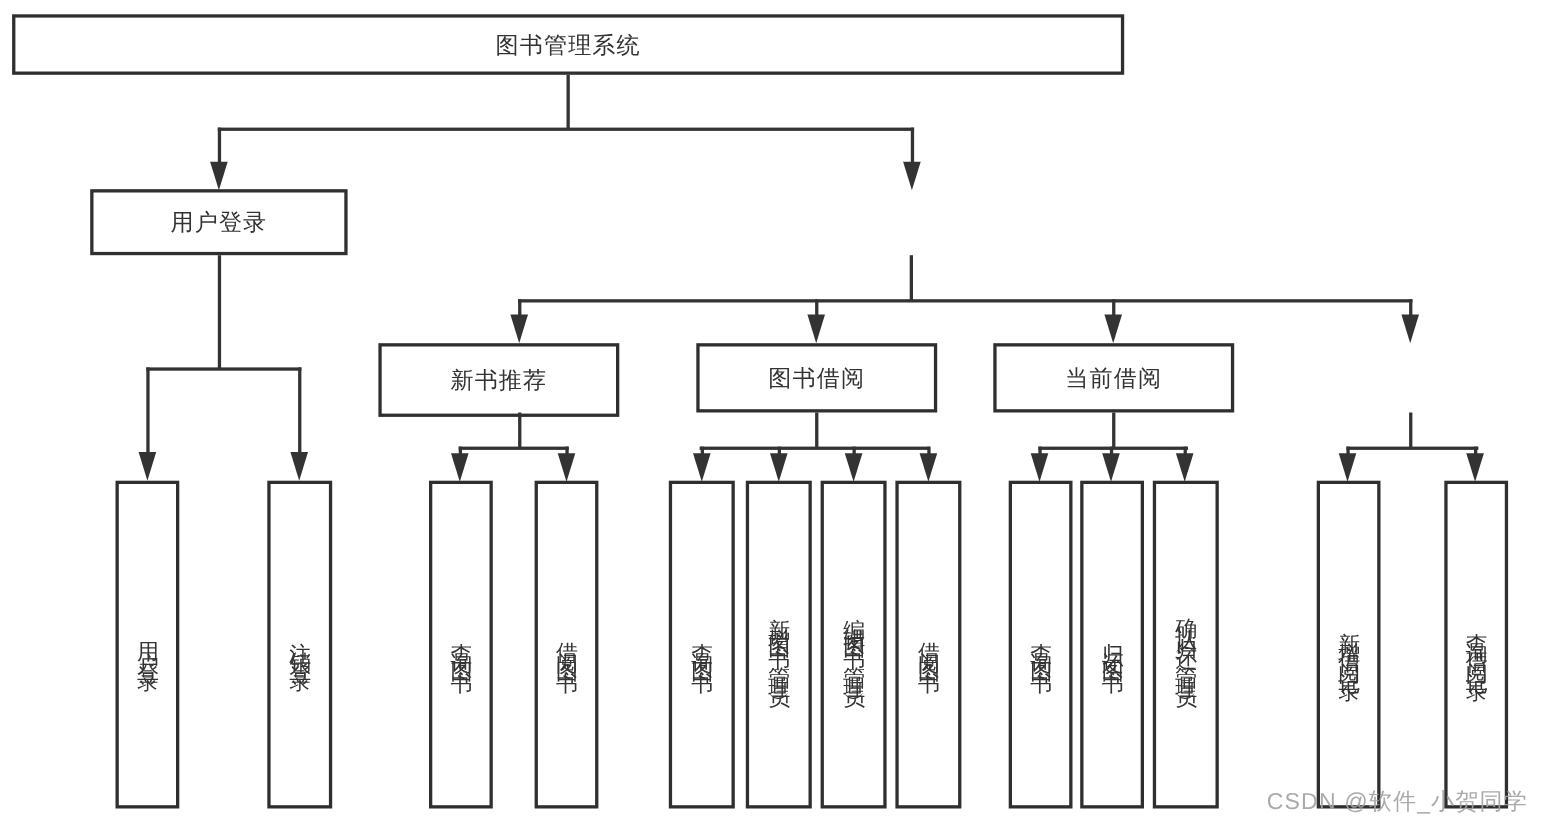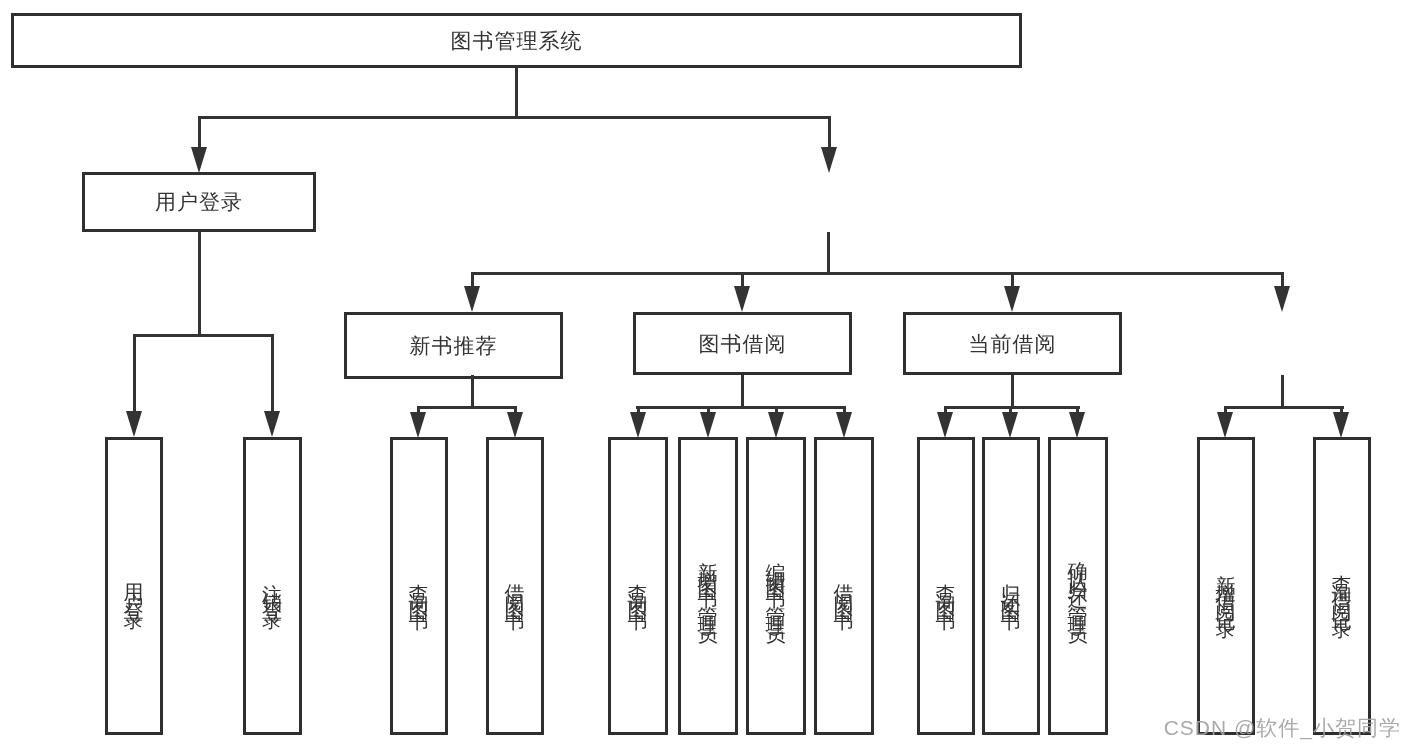--- a/index.html
+++ b/index.html
@@ -31,21 +31,21 @@
     font-size:20px;letter-spacing:9px;line-height:1;
   }
   .vl{position:absolute;width:3px;background:var(--line);}
   .hl{position:absolute;height:3px;background:var(--line);}
   .ar{
     position:absolute;width:0;height:0;
     border-left:8.5px solid transparent;border-right:8.5px solid transparent;
     border-top:26px solid var(--line);
   }
   .watermark{
-    position:absolute;top:714px;right:4px;z-index:10;
+    position:absolute;top:714px;right:16px;z-index:10;
     font-size:21px;color:var(--wm);opacity:.92;letter-spacing:1px;white-space:nowrap;
   }
 </style>
 </head>
 <body>
 
 <div class="canvas">
 
   <div class="hbox" style="left:11px;top:13px;width:1011px;height:55px">
     <span>图书管理系统</span>

